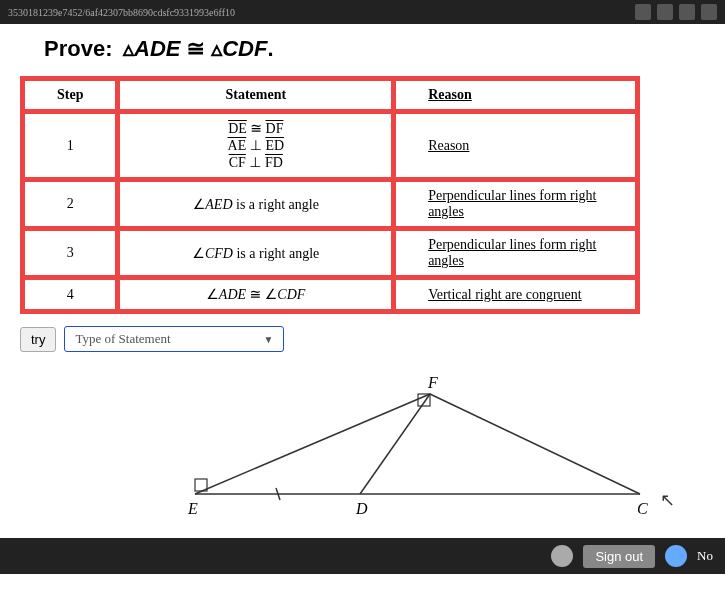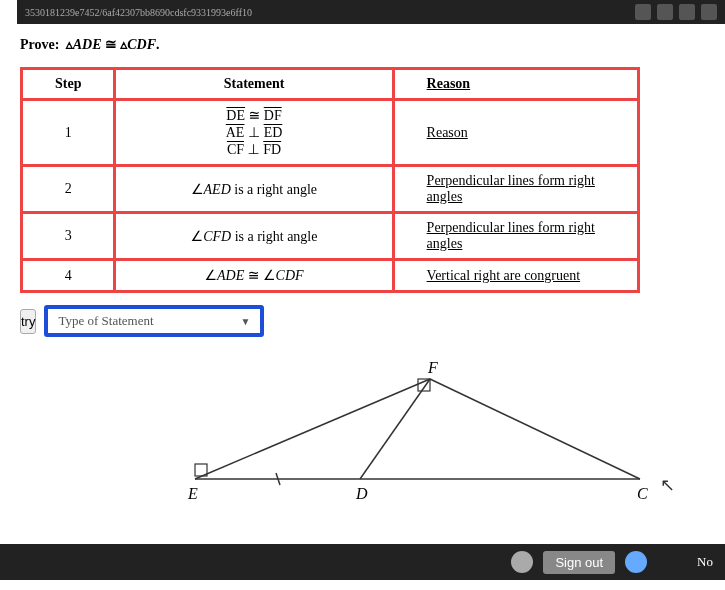--- a/index.html
+++ b/index.html
@@ -13,46 +13,46 @@
     }
     .top-bar {
       background: #222;
       color: #ccc;
       font-size: 11px;
       padding: 12px 8px;
       display: flex;
       align-items: center;
       justify-content: space-between;
       height: 20px;
-      margin-left: 17px;
     }
     .top-bar-left { color: #aaa; font-size: 10px; }
     .top-bar-right { display: flex; gap: 6px; }
     .top-bar-icon {
       width: 16px; height: 16px;
       background: #555;
       border-radius: 2px;
       display: inline-block;
     }
     .content {
       padding: 12px 20px;
     }
     .prove-heading {
-      font-size: 14px;
+      font-size: 22px;
       font-weight: bold;
       margin-bottom: 14px;
-      font-family: Liberation Serif, serif;
+      font-family: Liberation Sans, sans-serif;
+      margin-left: 24px;
     }
     .proof-table {
       border-collapse: collapse;
       width: 620px;
       margin-bottom: 12px;
     }
     .proof-table th, .proof-table td {
-      border: 3px solid #ef4444;
+      border: 5px solid #ef4444;
       padding: 6px 32px;
       font-size: 14px;
       vertical-align: middle;
     }
     .proof-table th {
       background: #fff;
       font-weight: bold;
       text-align: center;
       font-size: 14px;
     }
@@ -78,27 +78,27 @@
     }
     .try-row {
       display: flex;
       align-items: center;
       gap: 8px;
       margin-bottom: 14px;
     }
     .try-btn {
       border: 1px solid #aaa;
       background: #f0f0f0;
-      padding: 4px 0;
+      padding: 4px 10px;
       font-size: 13px;
       cursor: pointer;
       border-radius: 3px;
     }
     .statement-dropdown {
-      border: 4px solid #1d4ed8;
+      border: 1px solid #1d4ed8;
       background: #fff;
       padding: 4px 10px;
       font-size: 13px;
       width: 220px;
       display: flex;
       align-items: center;
       justify-content: space-between;
       cursor: pointer;
       border-radius: 3px;
       color: #555;
@@ -115,21 +115,21 @@
       margin-left: 10px;
     }
     svg.diagram {
       position: absolute;
       top: 0; left: 0;
       width: 100%;
       height: 100%;
     }
     .bottom-bar {
       position: absolute;
-      bottom: 10px;
+      bottom: 16px;
       width: 725px;
       height: 36px;
       background: #222;
       display: flex;
       align-items: center;
       justify-content: flex-end;
       padding: 0 12px;
       gap: 10px;
     }
     .sign-out-btn {
@@ -143,21 +143,20 @@
     }
     .bottom-icon2 {
       width: 22px; height: 22px;
       border-radius: 50%;
       background: #6af;
       display: inline-block;
     }
     .no-label {
       color: #fff;
       font-size: 13px;
-      margin-left: 40px;
     }
   </style>
 </head>
 <body>
 
 <div class="top-bar">
   <span class="top-bar-left">3530181239e7452/6af42307bb8690cdsfc9331993e6ff10</span>
   <div class="top-bar-right">
     <span class="top-bar-icon"></span>
     <span class="top-bar-icon"></span>

